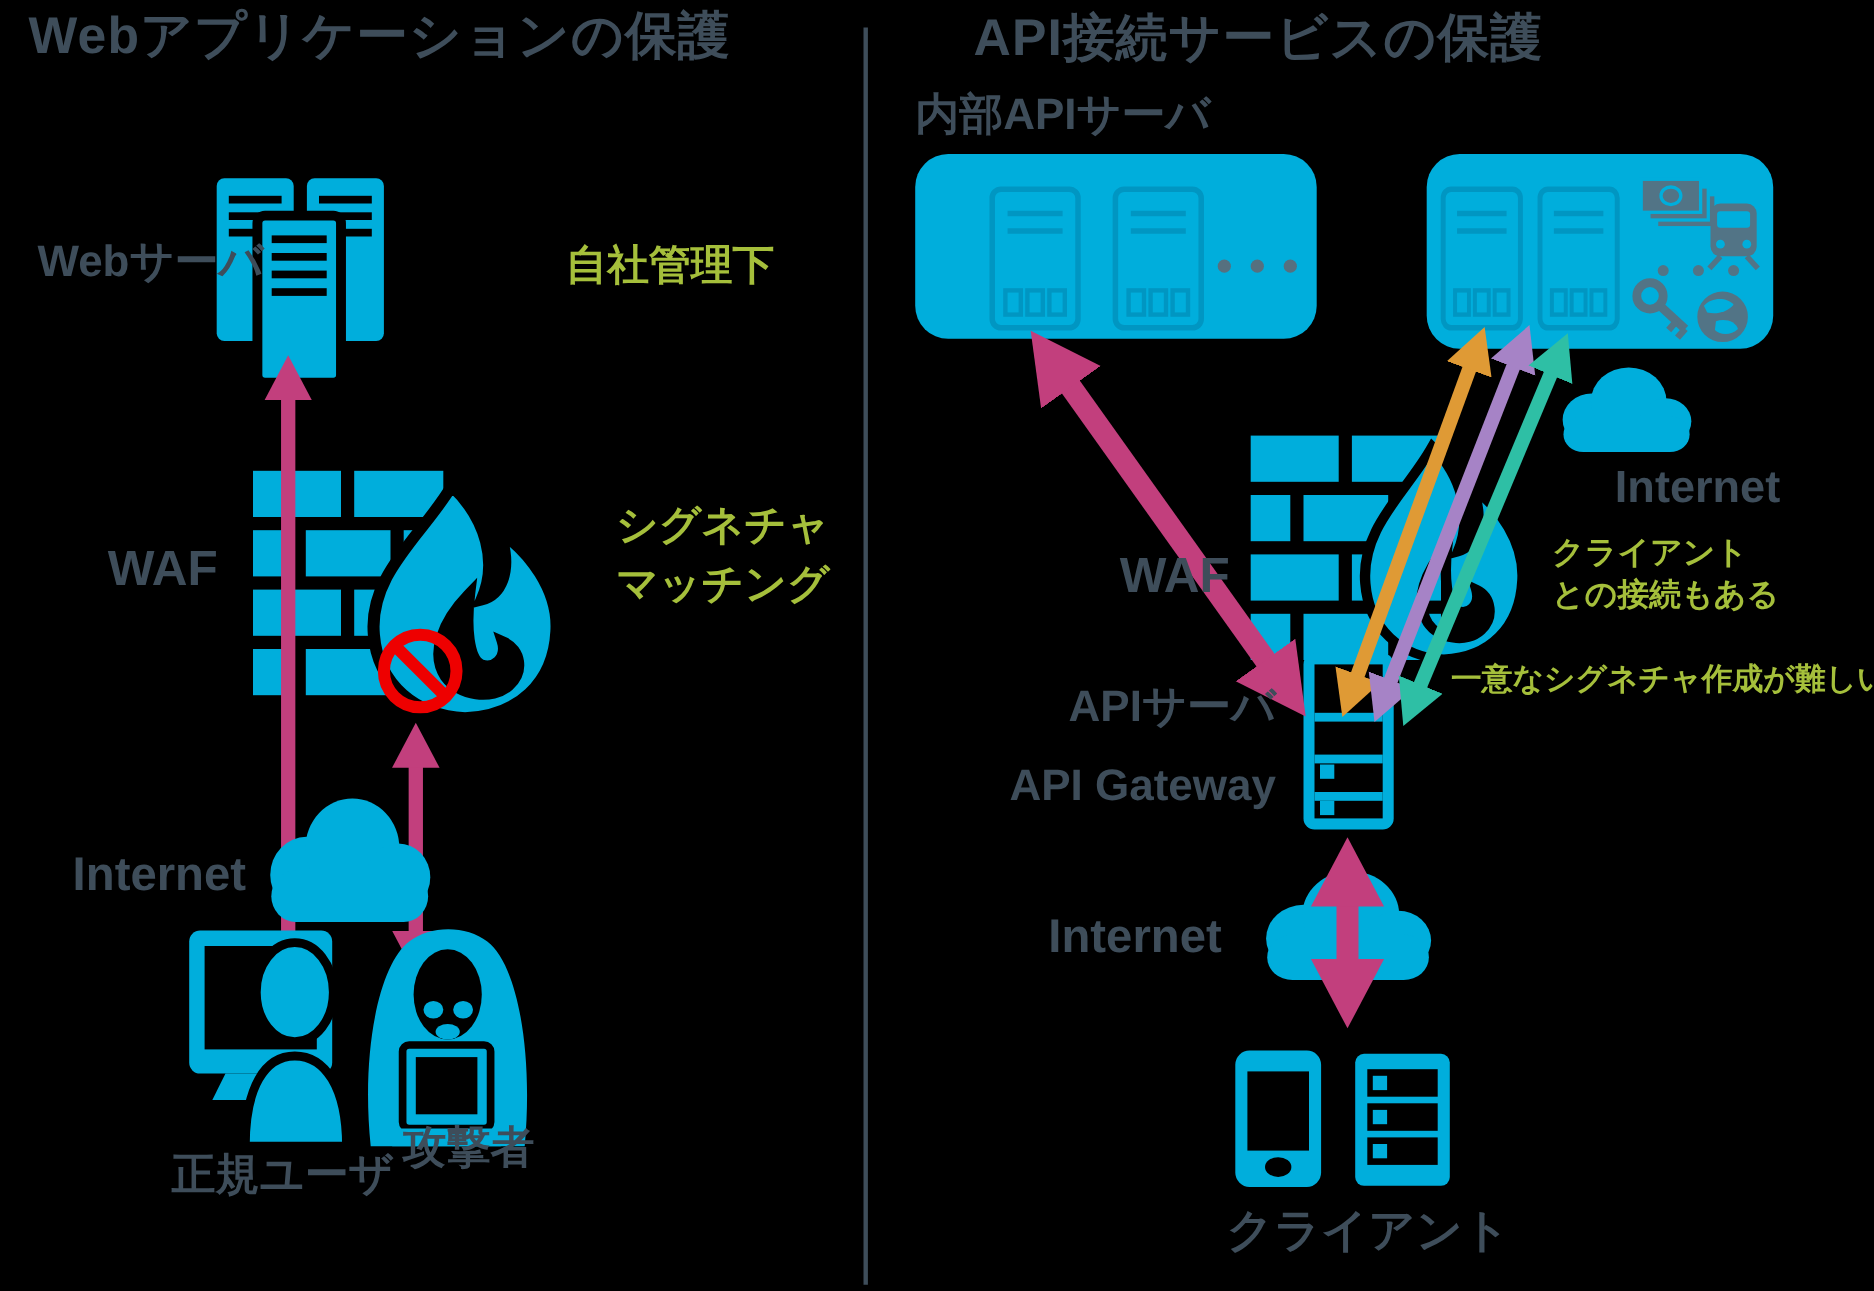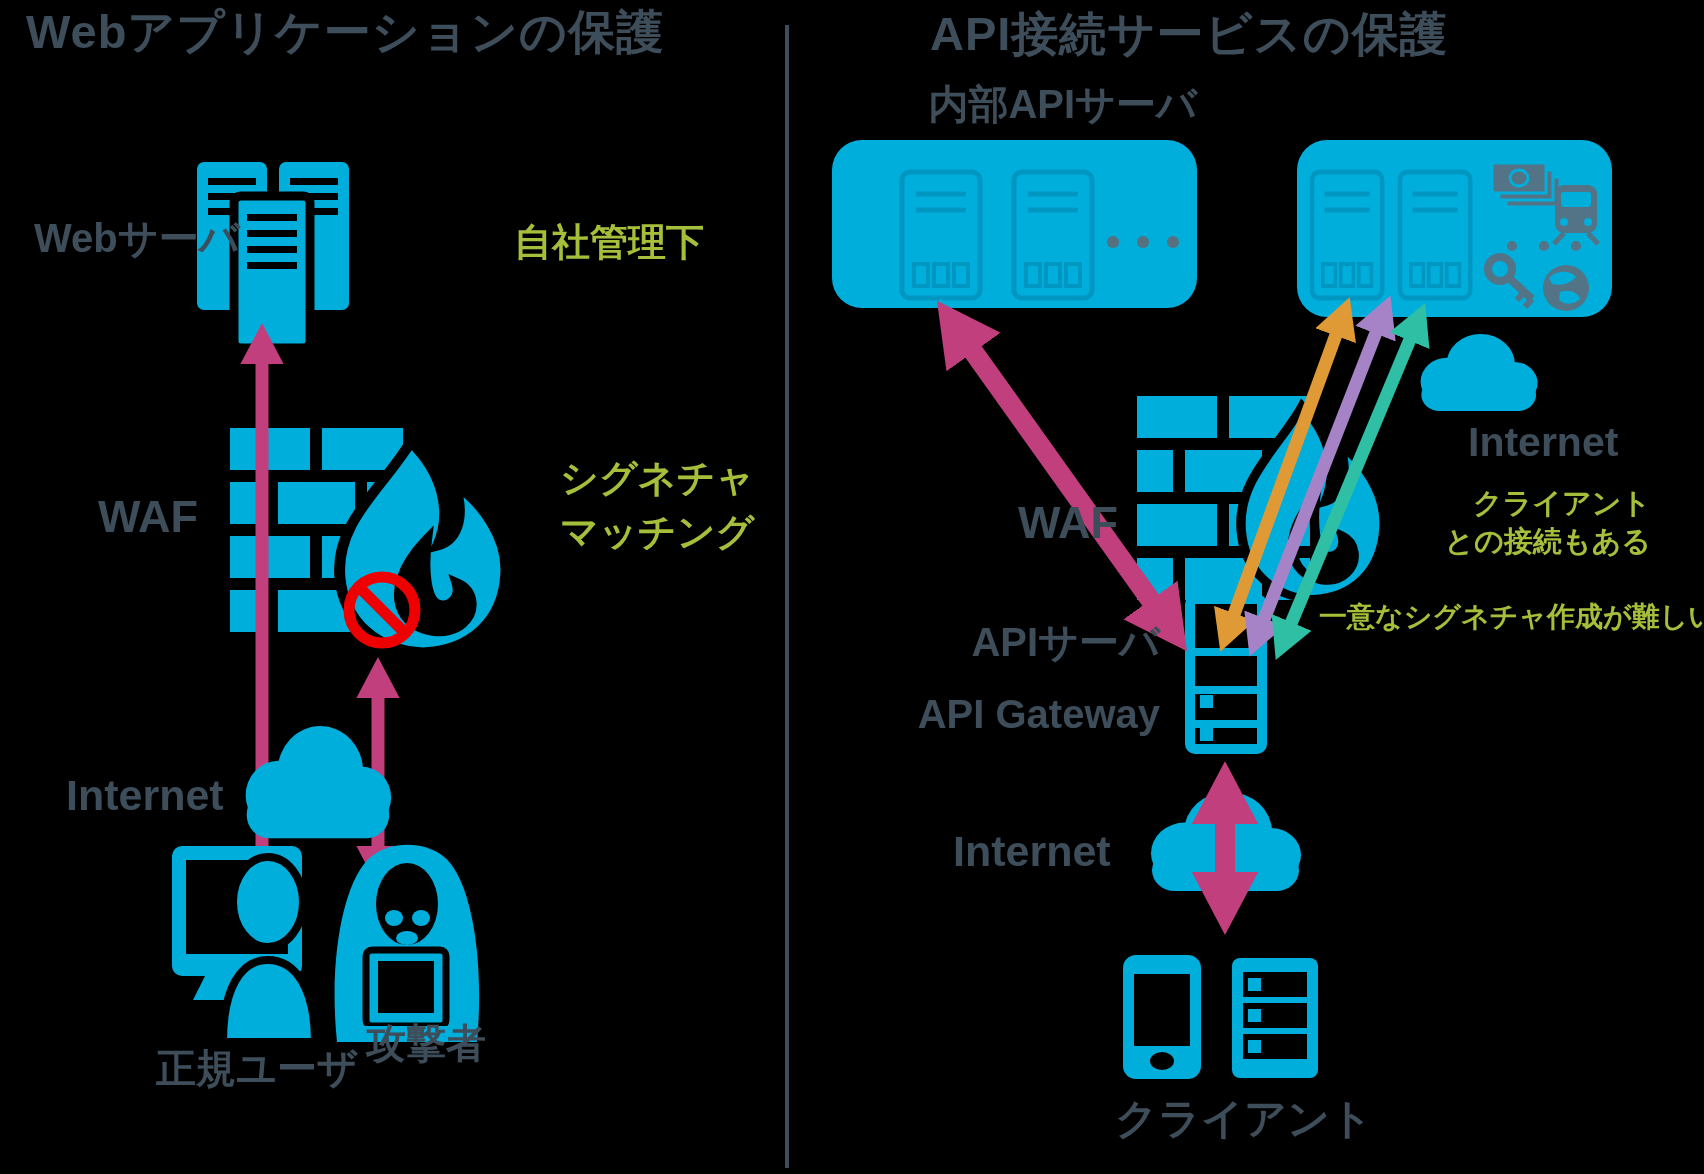--- a/index.html
+++ b/index.html
@@ -2,21 +2,21 @@
 <html><head>
 <meta charset="utf-8">
 <style>
   html,body{margin:0;padding:0;background:#000;}
   #canvas{position:relative;width:1704px;height:1174px;background:#000;overflow:hidden;
           font-family:"Liberation Sans","DejaVu Sans",sans-serif;border-radius:26px;}
   #art{position:absolute;left:0;top:0;}
   .label{position:absolute;font-weight:bold;color:#3E4D5A;white-space:nowrap;line-height:1.1;}
   .title{font-size:47px;letter-spacing:1px;}
   .green{color:#A5BF3B;margin-left:24px;}
-  .ctr{text-align:right;}
+  .ctr{text-align:left;}
   .rgt{text-align:right;}
 </style>
 </head>
 <body>
 
 <div id="canvas">
 
 <svg id="art" width="1704" height="1174" viewBox="0 0 1704 1174">
   <defs>
     <marker id="ah-mag" viewBox="0 0 4 4" markerWidth="3.5" markerHeight="3.5" refX="0.35" refY="2" orient="auto-start-reverse" markerUnits="strokeWidth">
@@ -205,21 +205,21 @@
     <rect x="1243" y="972" width="64" height="25" fill="#000"></rect>
     <rect x="1243" y="1003" width="64" height="25" fill="#000"></rect>
     <rect x="1243" y="1034" width="64" height="25" fill="#000"></rect>
     <rect x="1248" y="978" width="13" height="13" fill="#00AEDC"></rect>
     <rect x="1248" y="1009" width="13" height="13" fill="#00AEDC"></rect>
     <rect x="1248" y="1040" width="13" height="13" fill="#00AEDC"></rect>
   </g>
 </svg>
 
 <div class="label title" style="left:26px;top:6px;">Webアプリケーションの保護</div>
-<div class="label title" style="left:885px;top:8px;margin-left:45px;">API接続サービスの保護</div>
+<div class="label title" style="left:885px;top:8px;">API接続サービスの保護</div>
 
 <div class="label" style="left:34px;top:216px;font-size:40px;">Webサーバ</div>
 <div class="label green" style="left:490px;top:222px;font-size:38px;">自社管理下</div>
 <div class="label" style="left:98px;top:492px;font-size:45px;">WAF</div>
 <div class="label green" style="left:536px;top:512px;font-size:38px;">マッチング</div>
 <div class="label green" style="left:536px;top:458px;font-size:38px;">シグネチャ</div>
 <div class="label" style="left:66px;top:772px;font-size:43px;">Internet</div>
 <div class="label" style="left:156px;top:1046px;font-size:40px;">正規ユーザ</div>
 <div class="label" style="left:366px;top:1021px;font-size:40px;">攻撃者</div>
 

